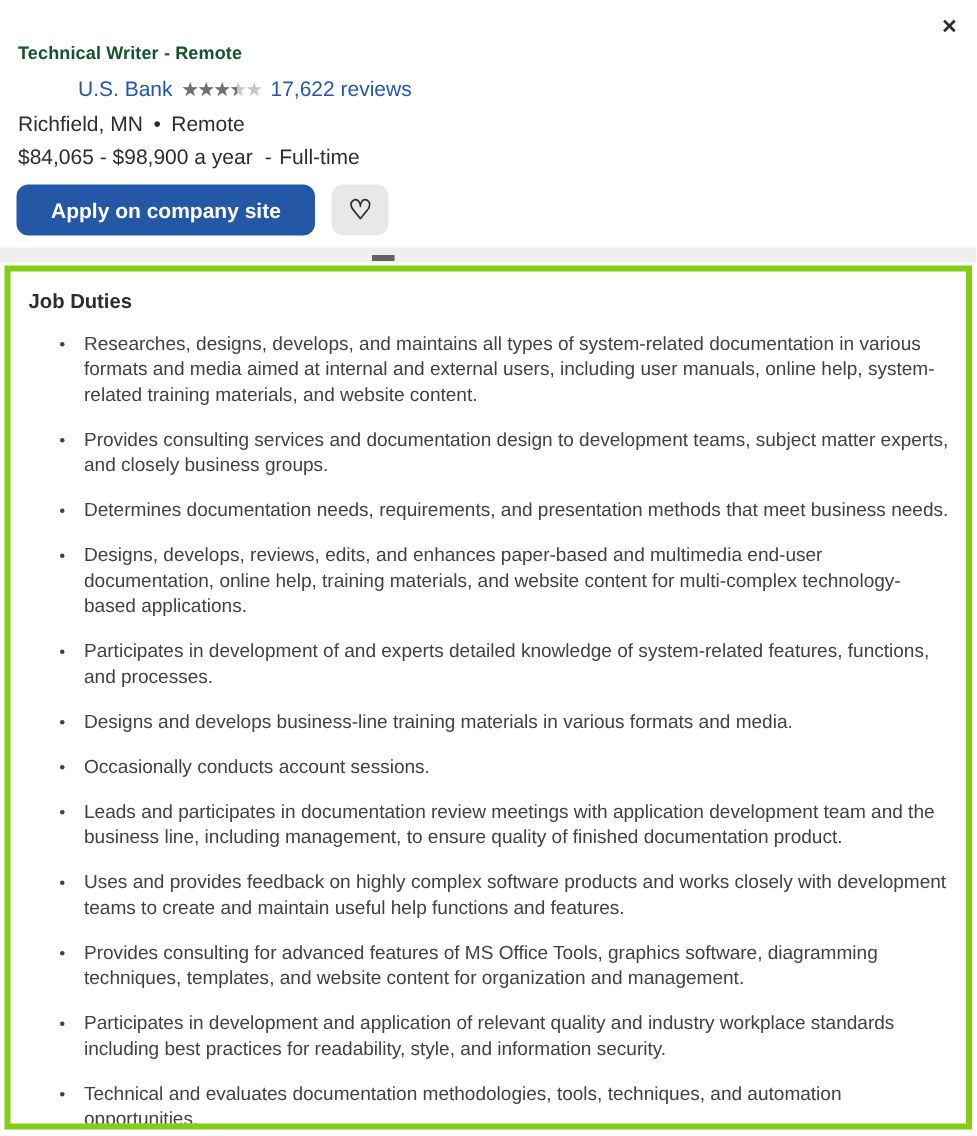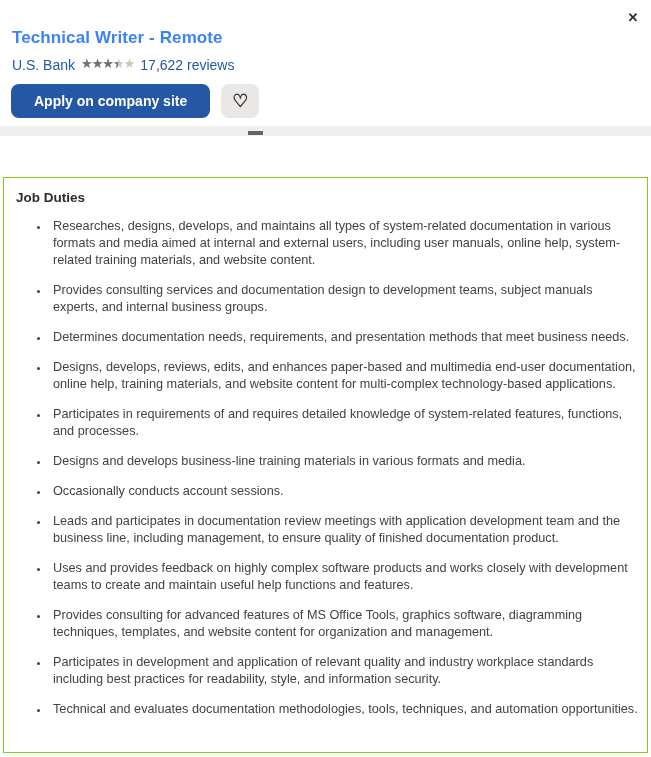--- a/index.html
+++ b/index.html
@@ -19,30 +19,32 @@
     border: none;
     font-size: 13px;
     font-weight: bold;
     color: #2d2d2d;
     cursor: pointer;
     line-height: 24px;
     text-align: center;
   }
   .header { padding: 28px 14px 0 12px; }
   .job-title {
-    font-size: 17px;
-    font-weight: bold;
-    color: #3b82f6;
+    font-size: 12px;
+    font-weight: bold;
+    color: #14532d;
     letter-spacing: 0.1px;
   }
   .company-row {
     margin-top: 9px;
     font-size: 14px;
     display: flex;
+    align-items: center;
     gap: 6px;
+    margin-left: 40px;
   }
   .link {
     color: #2557a7;
     text-decoration: none;
     cursor: pointer;
   }
   .stars {
     position: relative;
     display: inline-block;
     font-size: 13px;
@@ -118,21 +120,21 @@
     height: 4px;
     background: #4a4a4a;
     opacity: 0.85;
   }
   .highlight-box {
     position: absolute;
     left: 3px;
     top: 177px;
     width: 645px;
     height: 576px;
-    border: 1px solid #84cc16;
+    border: 4px solid #84cc16;
     background: #ffffff;
     padding: 7px 9px 0 7px;
     overflow: hidden;
   }
   .duties-heading {
     font-size: 13.5px;
     font-weight: bold;
     color: #2d2d2d;
     margin: 5px 0 0 5px;
   }
@@ -162,43 +164,49 @@
 
   <div class="company-row">
     <a class="link">U.S. Bank</a>
     <span class="stars">
       <span class="stars-bg">★★★★★</span>
       <span class="stars-fg">★★★★★</span>
     </span>
     <a class="link">17,622 reviews</a>
   </div>
 
-
+  <div class="meta-row">
+    <span>Richfield, MN</span><span class="sep">•</span><span>Remote</span>
+  </div>
+
+  <div class="salary-row">
+    <span>$84,065 - $98,900 a year</span><span class="sep2">-</span><span>Full-time</span>
+  </div>
 
 
   <div class="actions">
     <button class="apply-btn">Apply on company site</button>
     <button class="save-btn">
       <span class="heart">♡</span>
     </button>
   </div>
 </div>
 
 <div class="divider-strip">
   <span class="clipped-frag"></span>
 </div>
 
 <div class="highlight-box">
   <h2 class="duties-heading">Job Duties</h2>
   <ul class="duties-list">
     <li>Researches, designs, develops, and maintains all types of system-related documentation in various formats and media aimed at internal and external users, including user manuals, online help, system-related training materials, and website content.</li>
-    <li>Provides consulting services and documentation design to development teams, subject manuals experts, and internal business groups.</li>
+    <li>Provides consulting services and documentation design to development teams, subject matter experts, and closely business groups.</li>
     <li>Determines documentation needs, requirements, and presentation methods that meet business needs.</li>
     <li>Designs, develops, reviews, edits, and enhances paper-based and multimedia end-user documentation, online help, training materials, and website content for multi-complex technology-based applications.</li>
-    <li>Participates in requirements of and requires detailed knowledge of system-related features, functions, and processes.</li>
+    <li>Participates in development of and experts detailed knowledge of system-related features, functions, and processes.</li>
     <li>Designs and develops business-line training materials in various formats and media.</li>
     <li>Occasionally conducts account sessions.</li>
     <li>Leads and participates in documentation review meetings with application development team and the business line, including management, to ensure quality of finished documentation product.</li>
     <li>Uses and provides feedback on highly complex software products and works closely with development teams to create and maintain useful help functions and features.</li>
     <li>Provides consulting for advanced features of MS Office Tools, graphics software, diagramming techniques, templates, and website content for organization and management.</li>
     <li>Participates in development and application of relevant quality and industry workplace standards including best practices for readability, style, and information security.</li>
     <li>Technical and evaluates documentation methodologies, tools, techniques, and automation opportunities.</li>
 
   </ul>
 </div>

